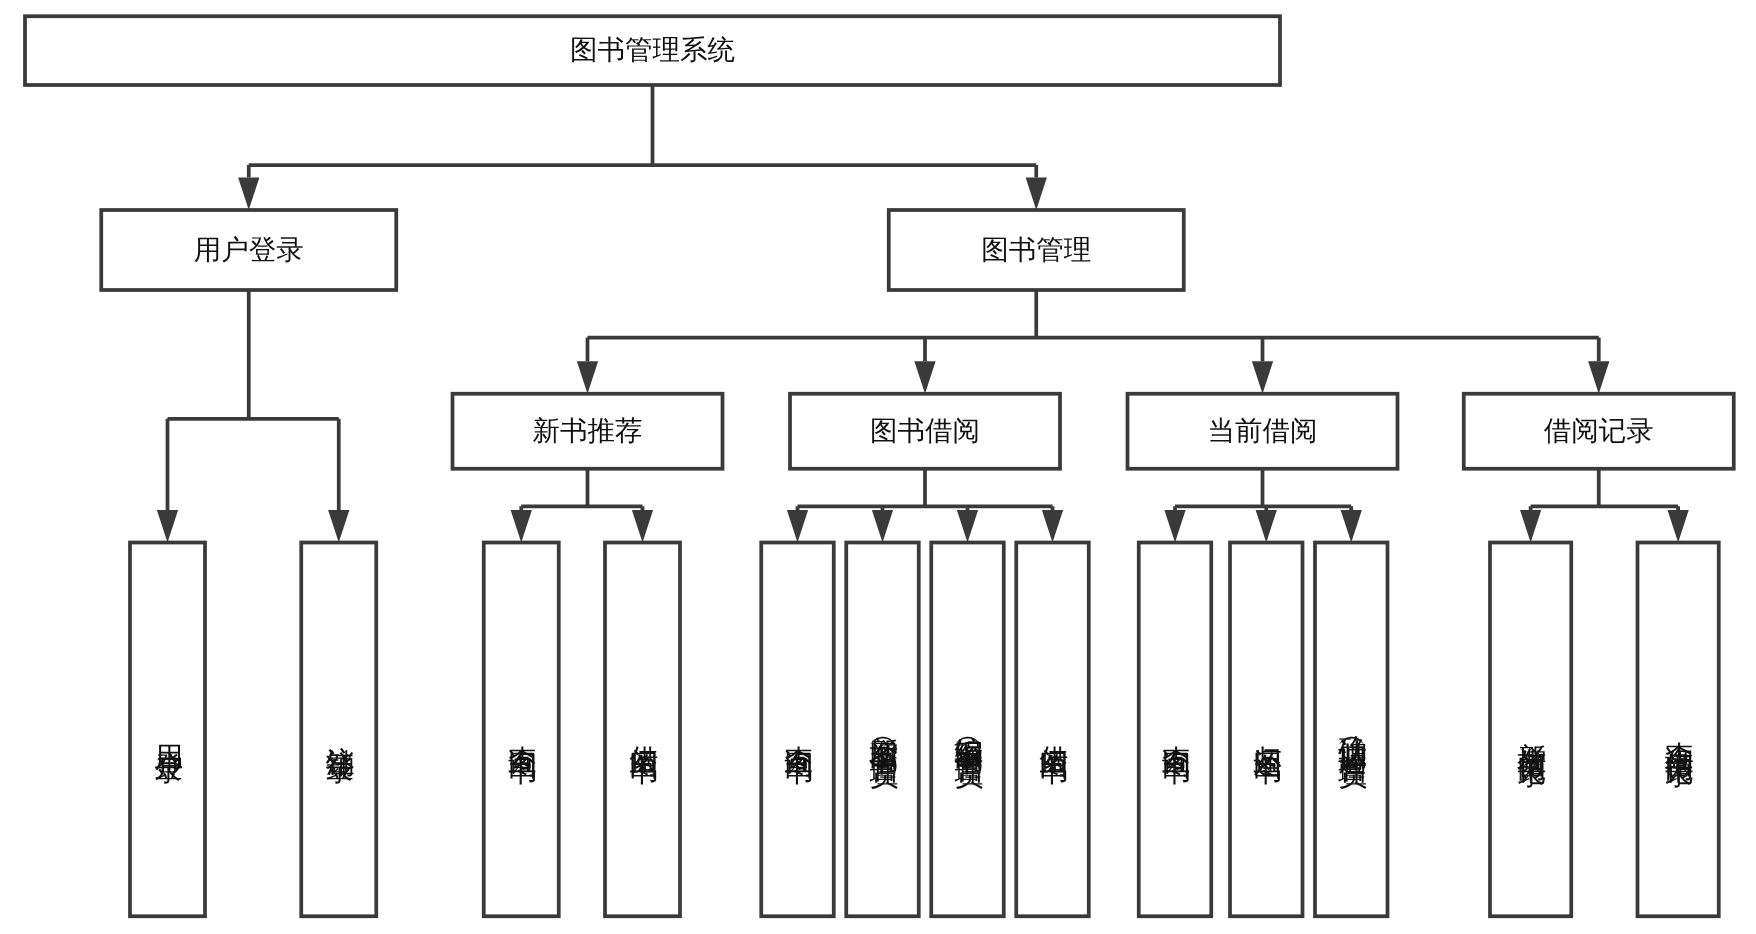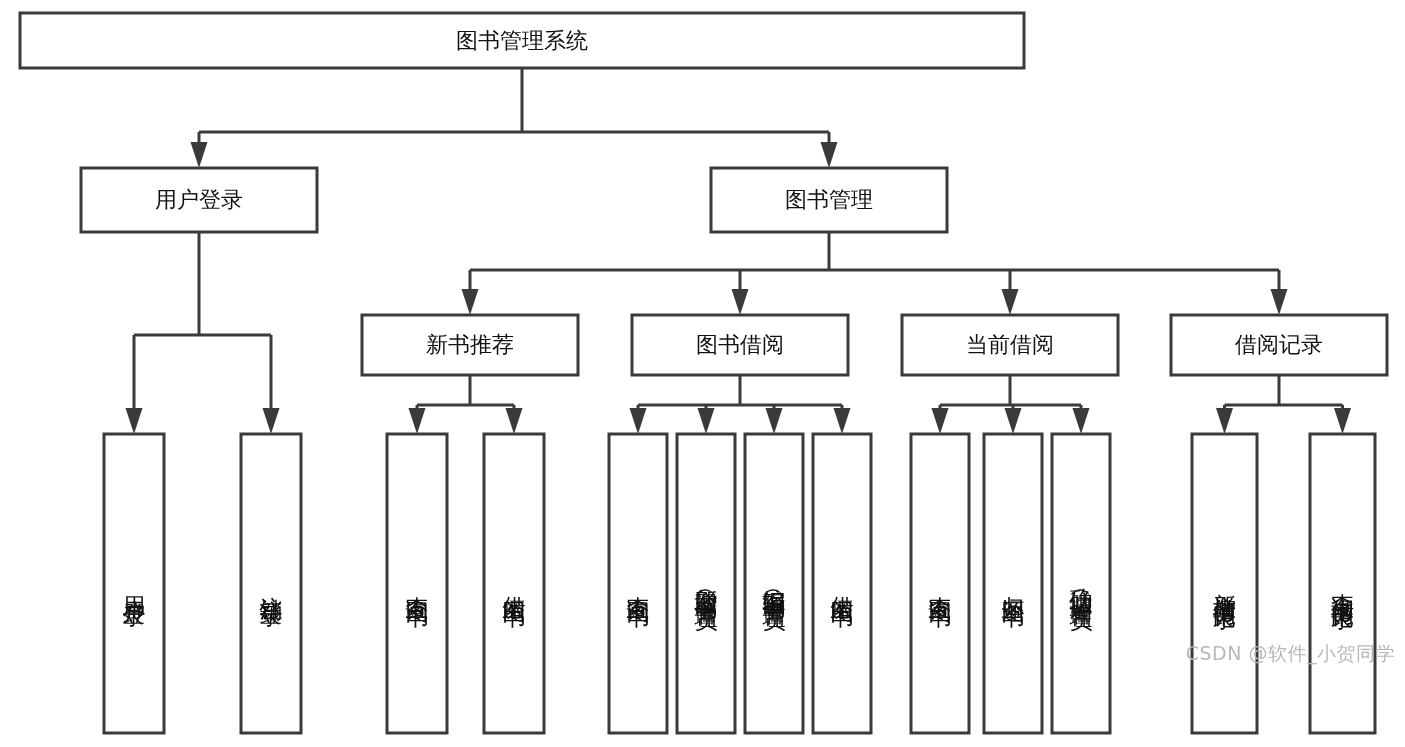--- a/index.html
+++ b/index.html
@@ -189,14 +189,13 @@
         <span class="node-label-v">确认归还（管理员）</span>
       </div>
       <div class="node-label-v-wrap" style="left: 1192px; top: 434px; width: 65px; height: 299px;">
         <span class="node-label-v">新增借阅记录</span>
       </div>
       <div class="node-label-v-wrap" style="left: 1310px; top: 434px; width: 65px; height: 299px;">
         <span class="node-label-v">查询借阅记录</span>
       </div>
     </div>
 
-  <div class="watermark">CSDN @软件_小贺同学</div>
 </div>
 
 </body></html>

